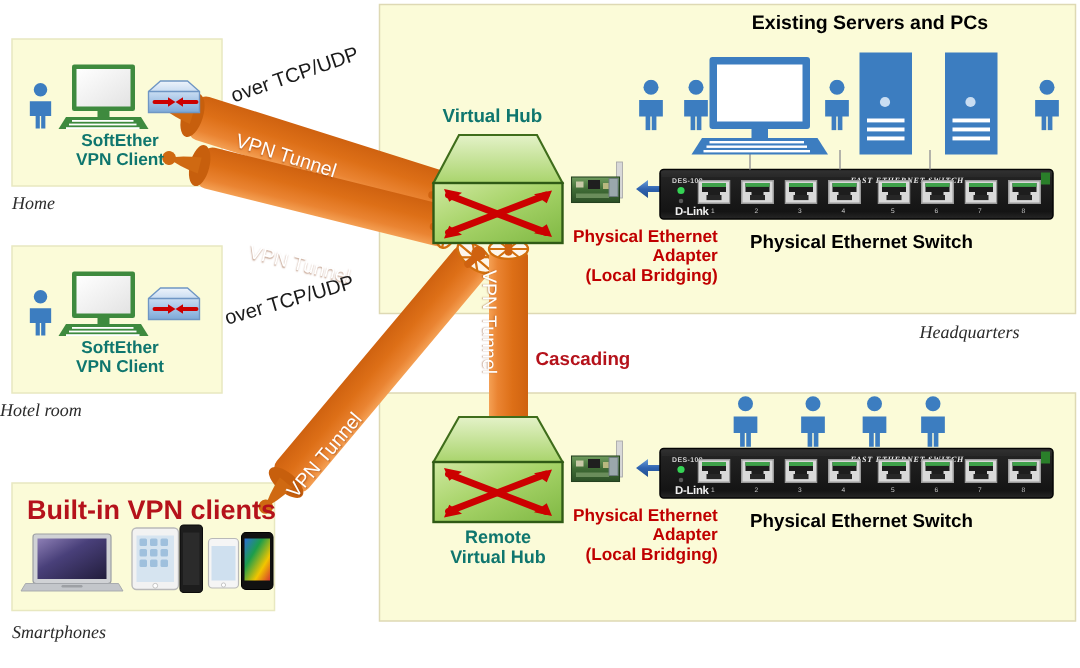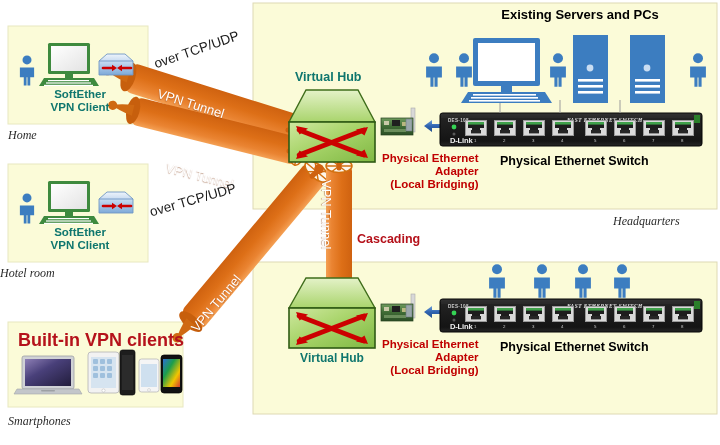--- a/index.html
+++ b/index.html
@@ -515,20 +515,21 @@
     <div>Physical Ethernet</div>
     <div>Adapter</div>
     <div>(Local Bridging)</div>
   </div>
   <div class="lbl lbl-black" style="left:500px; top:154px; font-size:12.5px;">Physical Ethernet Switch</div>
   <div class="site-caption" style="left:613px; top:214px;">Headquarters</div>
 
   <div class="lbl lbl-crimson" style="left:357px; top:232px; font-size:12.5px;">Cascading</div>
 
   <div class="lbl lbl-navy center" style="left:282px; top:352px; width:100px; font-size:12px;">
+    <div>Remote</div>
     <div>Virtual Hub</div>
   </div>
   <div class="lbl lbl-red" style="left:382px; top:338px; font-size:11.5px;">
     <div>Physical Ethernet</div>
     <div>Adapter</div>
     <div>(Local Bridging)</div>
   </div>
   <div class="lbl lbl-black" style="left:500px; top:340px; font-size:12.5px;">Physical Ethernet Switch</div>
   <div class="site-caption" style="left:607px; top:416px;margin-top:28px;">Branch Offices</div>
 

